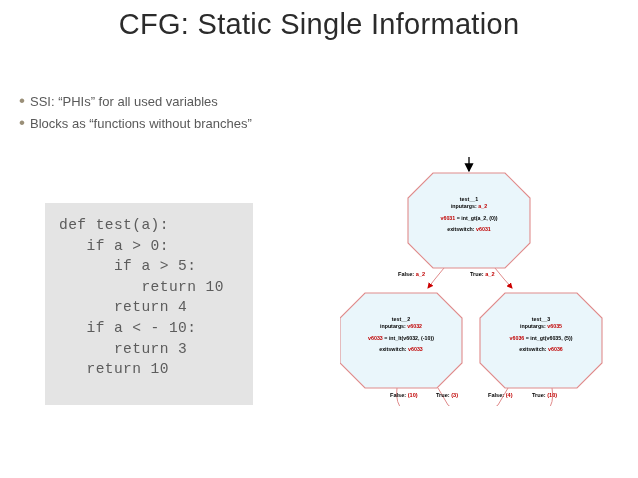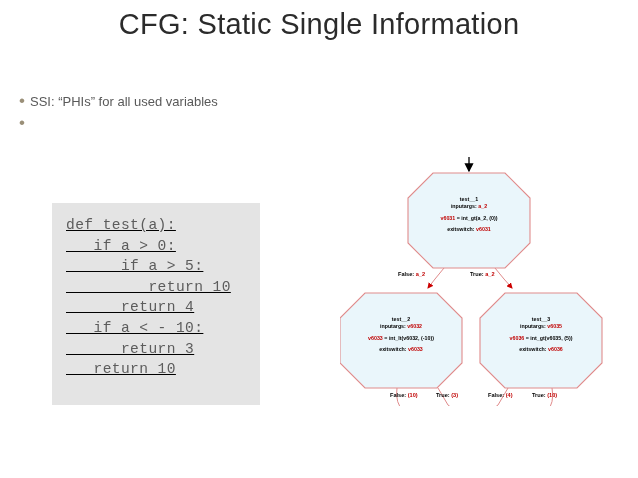--- a/index.html
+++ b/index.html
@@ -54,28 +54,27 @@
   .bullet-text {
     font-size: 13px;
     color: #595959;
     font-family: "Liberation Sans", sans-serif;
     white-space: nowrap;
   }
 
   
   #code-block {
     position: absolute;
-    left: 52px;
+    left: 45px;
     top: 203px;
     width: 208px;
     height: 202px;
     background: #e4e4e4;
     box-sizing: border-box;
     padding: 12px 0 0 14px;
-    text-decoration: underline;
   }
   #code-text {
     font-family: "Liberation Mono", monospace;
     font-size: 14.6px;
     line-height: 20.6px;
     color: #5c5c5c;
     white-space: pre;
     margin: 0;
     letter-spacing: 0.4px;
   }
@@ -124,20 +123,21 @@
 
   <div id="title">CFG: Static Single Information</div>
 
   <div id="bullets">
     <div class="bullet-row">
       <span class="bullet-dot">•</span>
       <span class="bullet-text">SSI: “PHIs” for all used variables</span>
     </div>
     <div class="bullet-row">
       <span class="bullet-dot">•</span>
+      <span class="bullet-text">Blocks as “functions without branches”</span>
     </div>
   </div>
 
   <div id="code-block">
     <pre id="code-text">def test(a):
    if a &gt; 0:
       if a &gt; 5:
          return 10
       return 4
    if a &lt; - 10:

